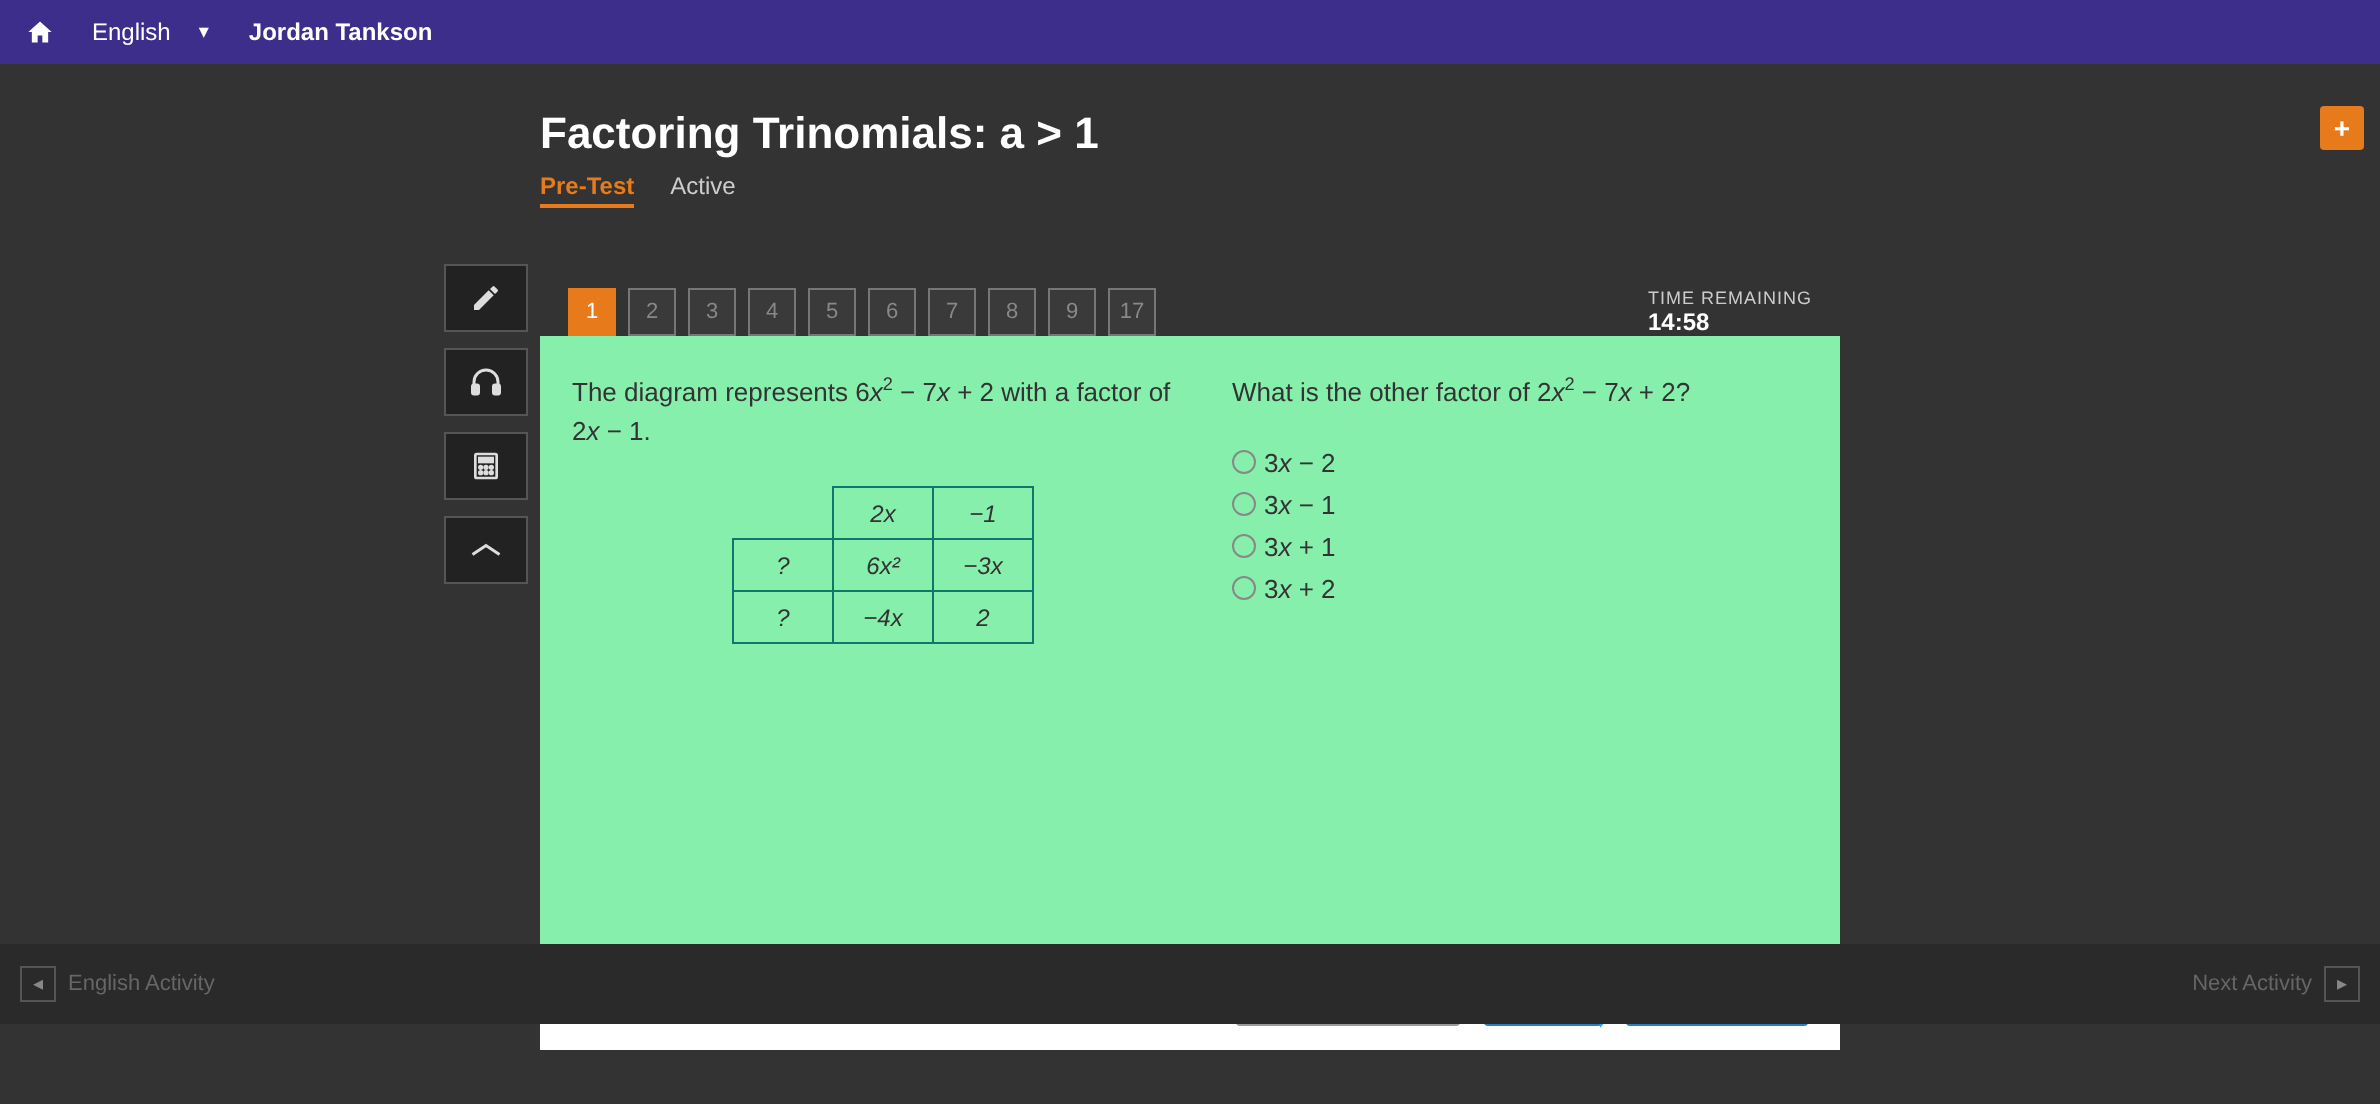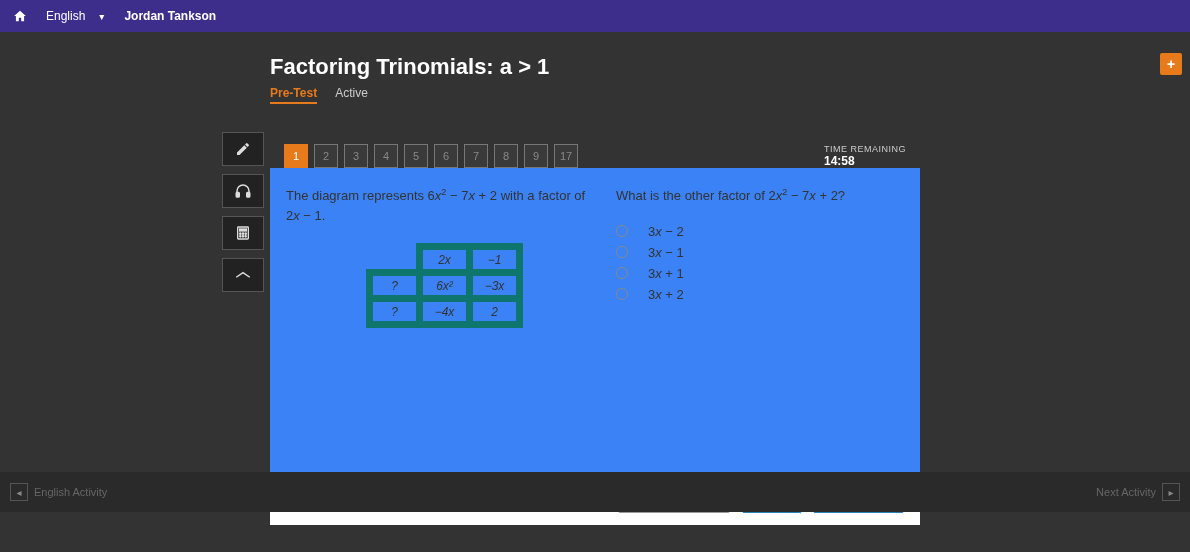--- a/index.html
+++ b/index.html
@@ -29,33 +29,33 @@
   
   .qpanel { width: 650px; background: #fff; color: #333; }
   .qhead { background: #333; padding: 12px 14px 0 14px; display:flex; justify-content:space-between; align-items:flex-start;}
   .qnums { display: flex; gap: 6px; }
   .qnum { width: 24px; height: 24px; border: 1px solid #777; color: #888; font-size: 11px; display: flex; align-items: center; justify-content: center; background: #3a3a3a; }
   .qnum.active { background: #e77a1a; border-color: #e77a1a; color: #fff; }
   .timer-wrap { color:#fff; }
   .timer-label { font-size: 9px; color:#ccc; letter-spacing:0.5px;}
   .timer-val { font-size: 12px; font-weight:bold; }
   
-  .qbody { background:#3b82f6; padding: 18px 16px; min-height: 306px; display:flex; gap: 30px; font-size:13px; color:#333;}
+  .qbody { background:#86efac; padding: 18px 16px; min-height: 306px; display:flex; gap: 30px; font-size:13px; color:#333;}
   .qleft { width: 300px; }
   .qright { flex:1; }
   .prompt { line-height:1.5; margin-bottom:18px; }
   sup { font-size:0.7em; }
   .mathbl { font-style: italic; }
   
   table.area { border-collapse: collapse; margin-left: 80px; }
-  table.area td { border: 7px solid #0f766e; width: 50px; height: 26px; text-align: center; font-size: 12px; font-style: italic; }
+  table.area td { border: 1px solid #0f766e; width: 50px; height: 26px; text-align: center; font-size: 12px; font-style: italic; }
   table.area td.nb { border: none; }
   
   .opts { margin-top: 14px; display:flex; flex-direction:column; gap:6px; }
-  .opt { display:flex; align-items:center; gap:20px; }
+  .opt { display:flex; align-items:center; gap:4px; }
   .radio { width:12px; height:12px; border:1px solid #888; border-radius:50%; }
   
   .qfoot { display:flex; align-items:center; justify-content:space-between; padding: 12px 16px; border-top:1px solid #ddd; background:#fff;}
   .mark-link { color:#0066cc; font-size:12px; text-decoration:underline; }
   .btnrow { display:flex; gap:12px; }
   .btn { height:26px; padding:0 18px; font-size:12px; border:1px solid #999; background:linear-gradient(#fff,#eee); display:flex; align-items:center; border-radius:2px; color:#333;}
   .btn.next { background:#3aa0e0; color:#fff; border-color:#2a80b8; position:relative; padding-right:14px;}
   .btn.next::after { content:""; position:absolute; right:-11px; top:0; border-top:13px solid transparent; border-bottom:13px solid transparent; border-left:11px solid #3aa0e0;}
   .btn.submit { background:#3aa0e0; color:#fff; border-color:#2a80b8; padding:0 26px;}
   

